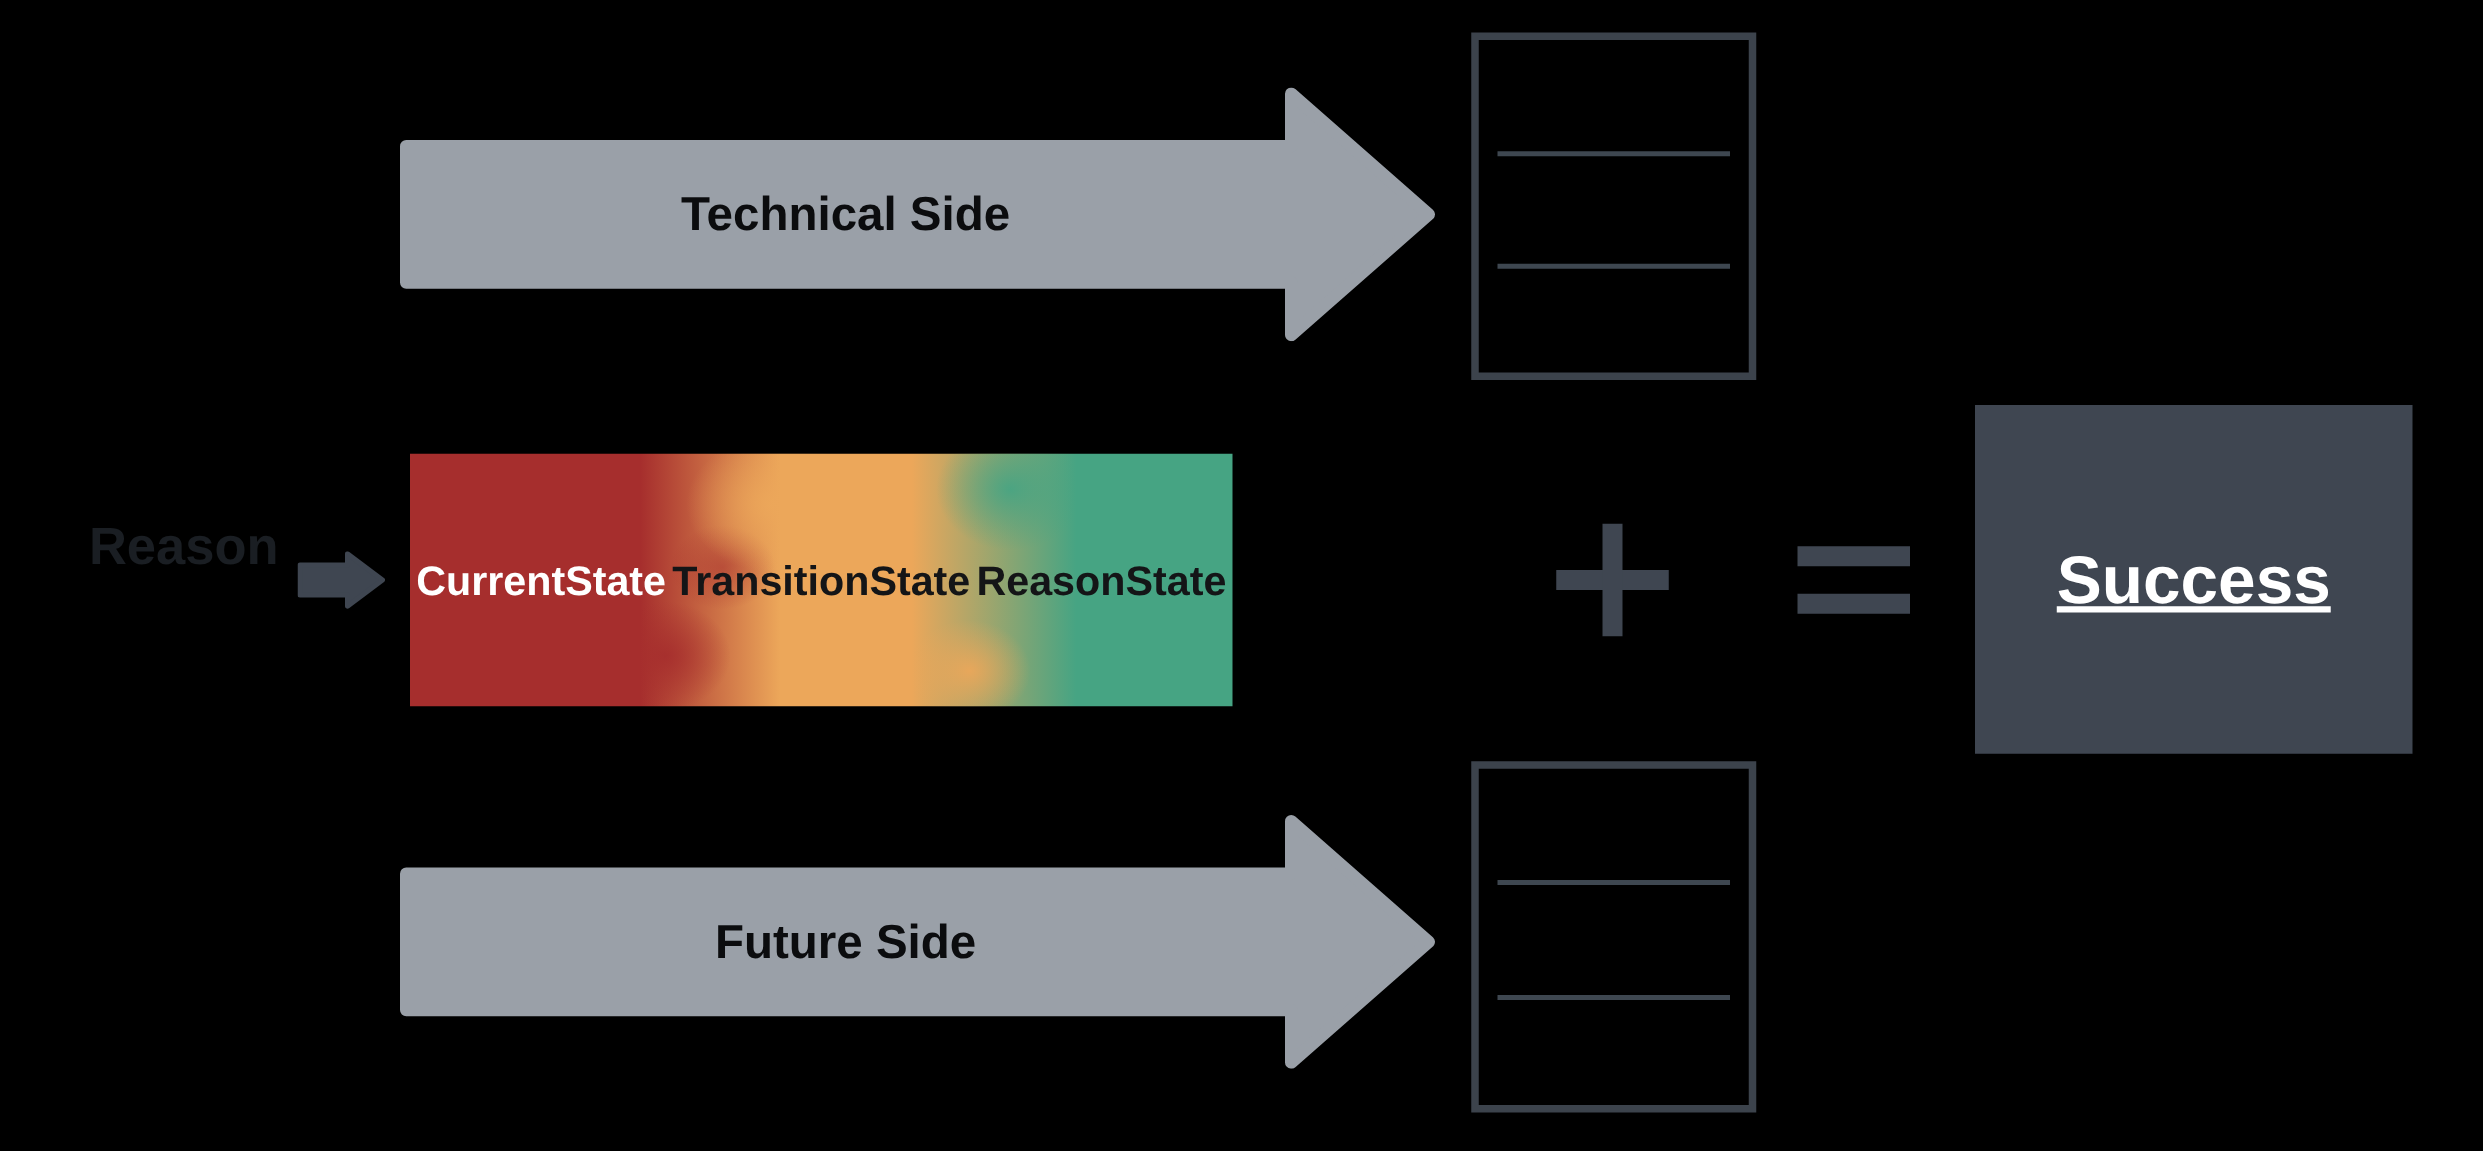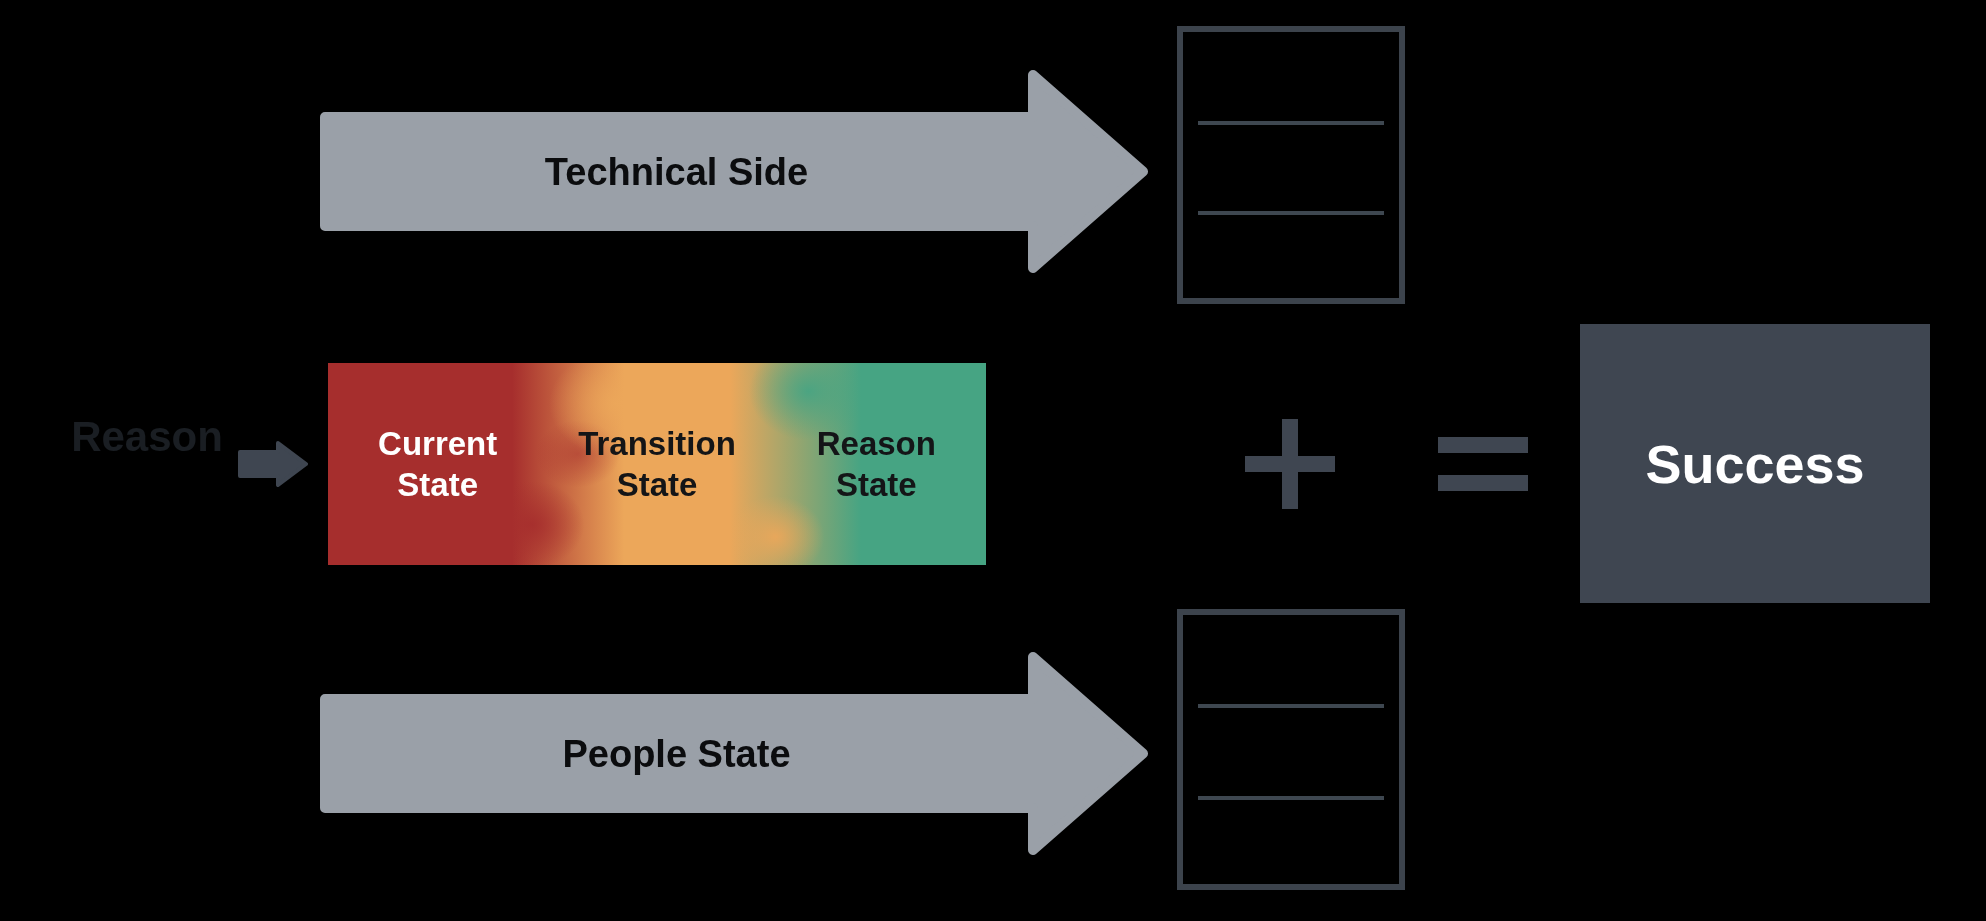--- a/index.html
+++ b/index.html
@@ -69,21 +69,21 @@
       radial-gradient(85px 70px at 73% 14%, rgba(70,164,131,0.92) 0%, rgba(70,164,131,0) 70%),
       radial-gradient(70px 58px at 68% 86%, rgba(236,167,90,0.92) 0%, rgba(236,167,90,0) 70%),
       linear-gradient(90deg,
         var(--red, #A62E2D) 0%, var(--red, #A62E2D) 28%,
         var(--orange, #ECA75A) 45%, var(--orange, #ECA75A) 61%,
         var(--teal, #46A483) 81%, var(--teal, #46A483) 100%);
   }
   .state-cell {
     flex: 1;
     display: flex;
-    flex-direction: column;
+    flex-direction: row;
     align-items: center;
     justify-content: center;
     font-size: 33px;
     font-weight: 700;
     line-height: 41px;
     text-align: center;
   }
   .state-cell.light { color: var(--white, #FFFFFF); }
   .state-cell.dark  { color: #141517; }
 
@@ -158,33 +158,33 @@
       <polygon points="5,47 713,47 713,5 823,101.5 713,198 713,156 5,156" fill="currentColor" stroke="currentColor" stroke-width="10" stroke-linejoin="round"></polygon>
     </svg>
   </div>
   <div class="abs arrow-label" style="left:320px; top:112px; width:713px; height:120px;">Technical Side</div>
 
   <div class="abs big-arrow" style="left:320px; top:652px; width:828px; height:203px;">
     <svg width="828" height="203" viewBox="0 0 828 203" aria-hidden="true">
       <polygon points="5,47 713,47 713,5 823,101.5 713,198 713,156 5,156" fill="currentColor" stroke="currentColor" stroke-width="10" stroke-linejoin="round"></polygon>
     </svg>
   </div>
-  <div class="abs arrow-label" style="left:320px; top:694px; width:713px; height:120px;">People State</div>
+  <div class="abs arrow-label" style="left:320px; top:694px; width:713px; height:120px;">Future Side</div>
 
   <div class="abs doc-box" style="left:1177px; top:26px; width:228px; height:278px;">
     <div class="doc-line" style="top:89px;"></div>
     <div class="doc-line" style="top:179px;"></div>
   </div>
 
   <div class="abs doc-box" style="left:1177px; top:609px; width:228px; height:281px;">
     <div class="doc-line" style="top:89px;"></div>
     <div class="doc-line" style="top:181px;"></div>
   </div>
 
   <div class="abs plus" style="left:1245px; top:419px;"></div>
 
   <div class="abs equals" style="left:1438px; top:437px;"></div>
 
-  <div class="abs success" style="left:1580px; top:324px; width:350px; height:279px;">
+  <div class="abs success" style="left:1580px; top:324px; width:350px; height:279px;text-decoration:underline;">
     <span>Success</span>
   </div>
 
 </div>
 
 </body></html>

